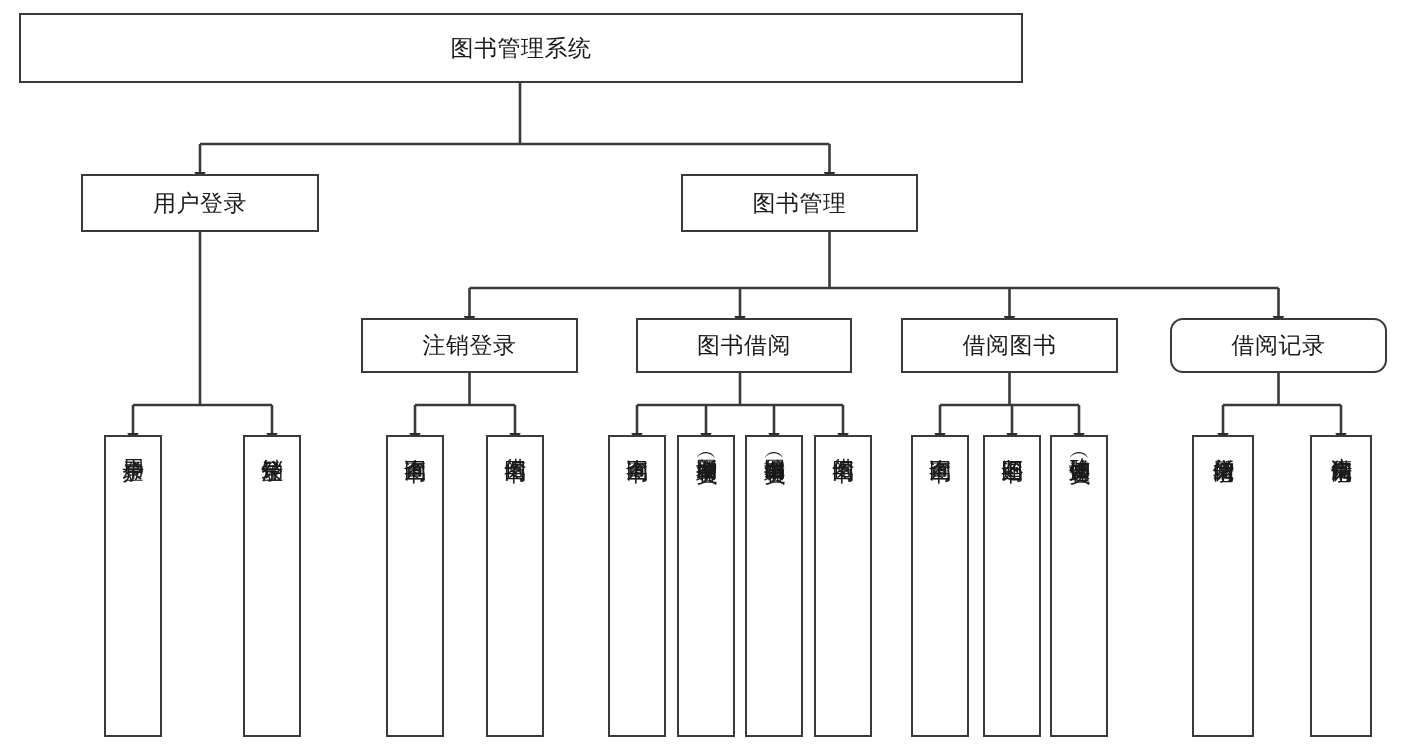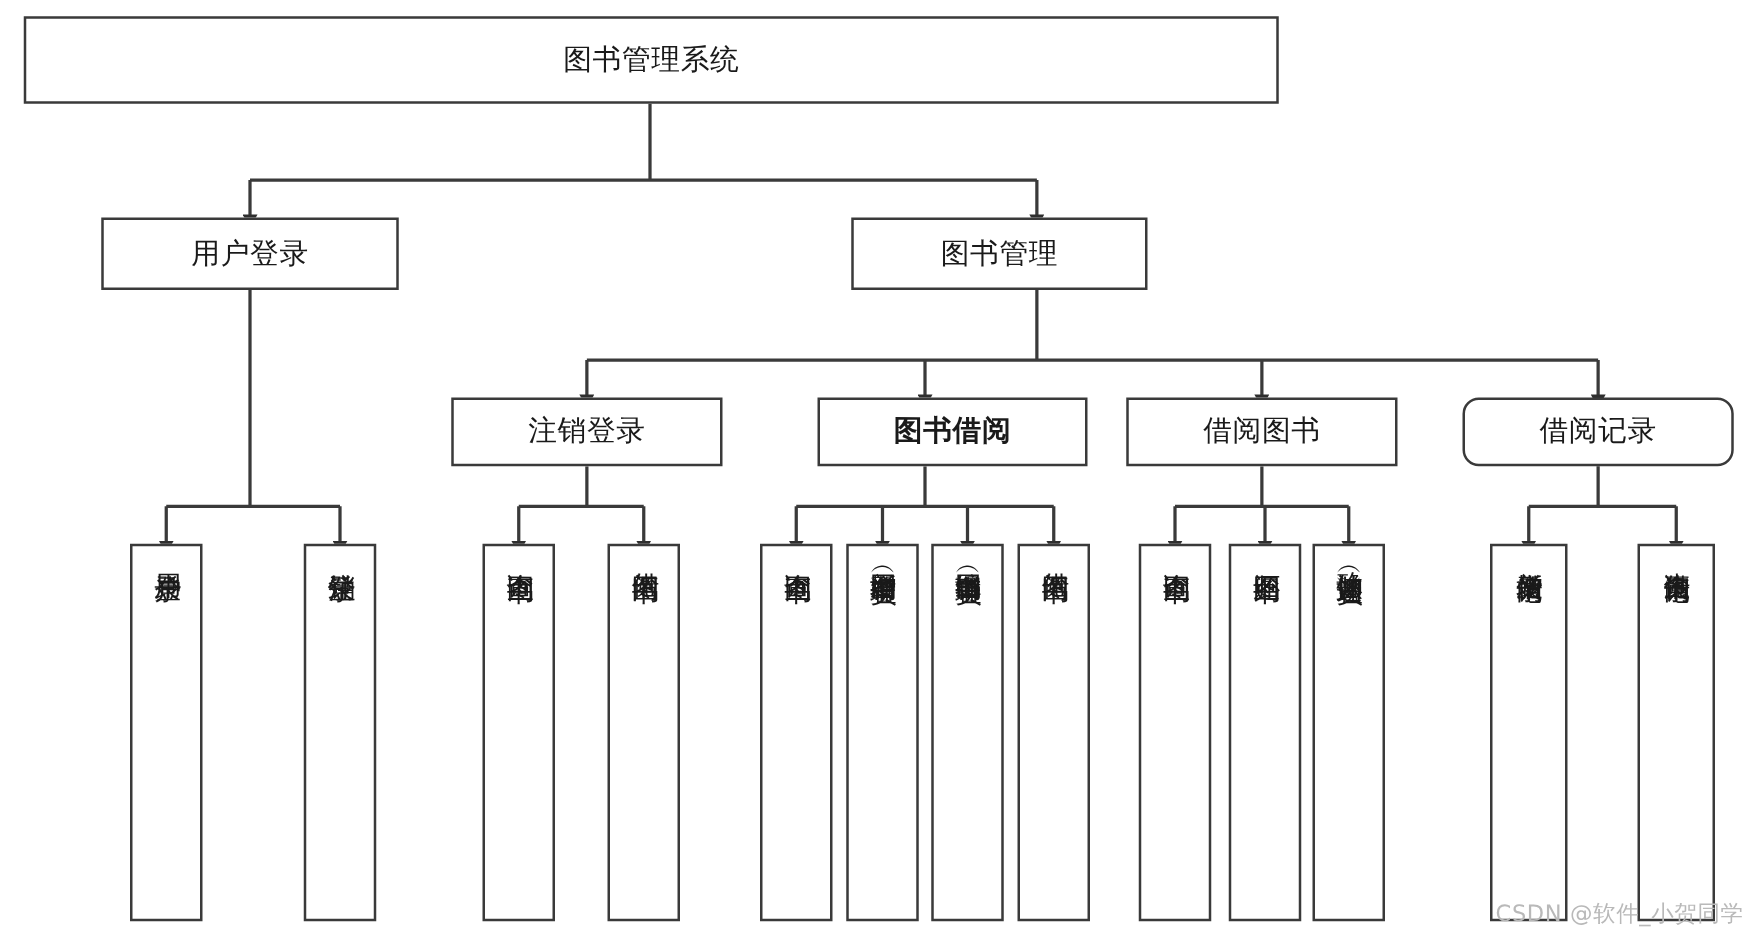--- a/index.html
+++ b/index.html
@@ -123,21 +123,21 @@
       </div>
       <div class="node h-node" style="left: 81px; top: 174px; width: 238px; height: 58px;">
         <span class="node-label">用户登录</span>
       </div>
       <div class="node h-node" style="left: 681px; top: 174px; width: 237px; height: 58px;">
         <span class="node-label">图书管理</span>
       </div>
       <div class="node h-node" style="left: 361px; top: 318px; width: 217px; height: 55px;">
         <span class="node-label">注销登录</span>
       </div>
-      <div class="node h-node" style="left: 654px; top: 318px; width: 216px; height: 55px; font-weight: bold;">
+      <div class="node h-node" style="left: 636px; top: 318px; width: 216px; height: 55px;">
         <span class="node-label">图书借阅</span>
       </div>
       <div class="node h-node" style="left: 901px; top: 318px; width: 217px; height: 55px;">
         <span class="node-label">借阅图书</span>
       </div>
       <div class="node h-node" style="left: 1170px; top: 318px; width: 217px; height: 55px; border-radius: 13px;">
         <span class="node-label">借阅记录</span>
       </div>
       <div class="node v-node" style="left: 104px; top: 435px; width: 58px; height: 302px;">
         <span class="node-label">用户登录</span>
@@ -172,14 +172,13 @@
       <div class="node v-node tall" style="left: 1050px; top: 435px; width: 58px; height: 302px;">
         <span class="node-label">确认归还（管理员）</span>
       </div>
       <div class="node v-node tall" style="left: 1192px; top: 435px; width: 62px; height: 302px;">
         <span class="node-label">新增借阅记录</span>
       </div>
       <div class="node v-node tall" style="left: 1310px; top: 435px; width: 62px; height: 302px;">
         <span class="node-label">查询借阅记录</span>
       </div>
     </div>
-  <div id="watermark">CSDN @软件_小贺同学</div>
 </div>
 
 </body></html>

